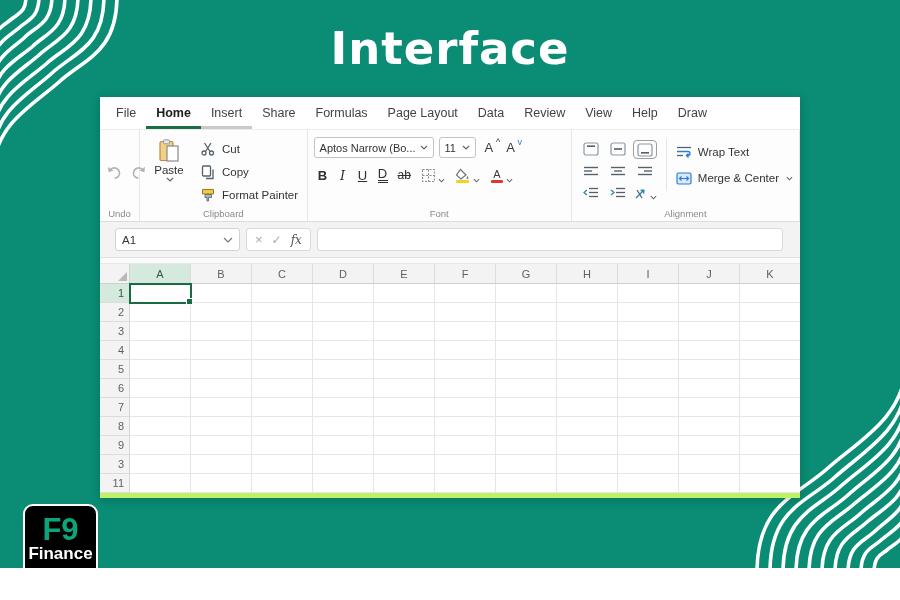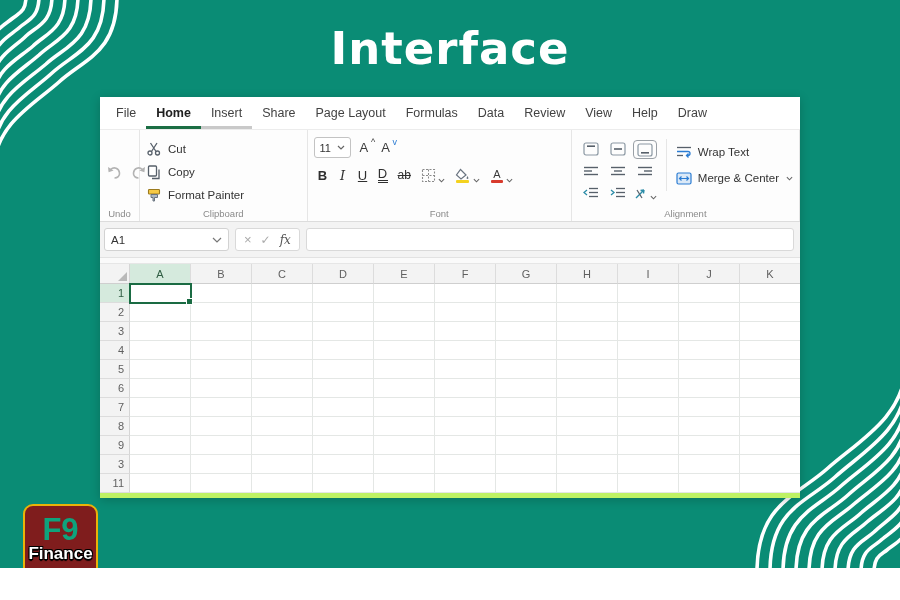--- a/index.html
+++ b/index.html
@@ -72,21 +72,21 @@
     align-items:center; justify-items:center; padding-top:1px; }
   .boxed { border:1.5px solid #9aa0a6; border-radius:4px; padding:2px 3px 1px; display:flex; }
   .mini-div { width:1px; background:#e6e6e6; margin:2px 9px 14px 7px; }
   .align-right-col { display:flex; flex-direction:column; gap:8px; padding-top:6px;text-align:right; }
 
   svg.i { display:block; }
   .chev { margin-left:1px; }
 
   
   .formularow { height:36px; background:#f3f3f3; display:flex; align-items:center;
-    gap:6px; padding:0 4px; border-bottom:1px solid #e2e2e2; flex:0 0 auto; }
+    gap:6px; padding:0 15px; border-bottom:1px solid #e2e2e2; flex:0 0 auto; }
   .namebox { width:125px; height:23px; background:#fff; border:1px solid #d2d2d2; border-radius:3px;
     display:flex; align-items:center; justify-content:space-between; padding:0 6px; font-size:11.5px; color:#333; }
   .fxgroup { height:23px; background:#fff; border:1px solid #d9d9d9; border-radius:3px;
     display:flex; align-items:center; gap:9px; padding:0 8px; }
   .fx-x { color:#a9a9a9; font-size:13px; }
   .fx-check { color:#a9a9a9; font-size:12px; font-family:"DejaVu Sans", sans-serif; }
   .fx-fx { color:#555; font-size:12px; font-style:italic; font-family:"DejaVu Serif", serif; }
   .formulainput { flex:1; height:23px; background:#fff; border:1px solid #d9d9d9; border-radius:3px; margin-right:2px; }
 
   
@@ -107,22 +107,22 @@
     display:flex; align-items:center; justify-content:flex-end; padding-right:5px; }
   .row-header.sel { background:#d5eadd; color:#2f5d42; border-right:1.5px solid #1a6b43; }
   .cell { width:61px; flex:0 0 61px; border-right:1px solid #e4e7e5; border-bottom:1px solid #e4e7e5; background:#fff; }
   .selection { position:absolute; left:29px; top:19px; width:63px; height:21px;
     border:2px solid #1a6b43; pointer-events:none; }
   .selection::after { content:""; position:absolute; right:-3px; bottom:-3px; width:5px; height:5px;
     background:#1a6b43; border:1px solid #fff; }
   .sheetwrap { position:relative; flex:1; overflow:hidden; }
 
   
-  .logo { position:absolute; left:23px; top:504px; width:75px; height:75px; background:#7f1d1d;
-    border:2px solid #eab308; border-radius:10px; z-index:4; overflow:hidden; }
+  .logo { position:absolute; left:23px; top:504px; width:75px; height:75px; background:#000000;
+    border:2px solid #ffffff; border-radius:10px; z-index:4; overflow:hidden; }
   .logo-f9 { position:absolute; top:6px; left:0; width:100%; text-align:center;
     font-size:31px; font-weight:bold; color:#0FA37C; letter-spacing:0px; }
   .logo-fin { position:absolute; bottom:13px; left:0; width:100%; text-align:center;
     font-size:17px; font-weight:bold; color:#ffffff;
     text-shadow:-1px -1px 0 #000,1px -1px 0 #000,-1px 1px 0 #000,1px 1px 0 #000,0 2px 1px #000; }
   .logo-bar { position:absolute; bottom:3px; left:6px; right:6px; height:6px;
     background:#0FA37C; border-radius:3px; }
 </style>
 </head>
 <body>
@@ -157,22 +157,22 @@
 
   <div class="page-title">Interface</div>
 
   <div class="excel">
 
     <div class="tabrow">
         <span class="tab">File</span>
         <span class="tab active">Home</span>
         <span class="tab hover">Insert</span>
         <span class="tab">Share</span>
+        <span class="tab">Formulas</span>
         <span class="tab">Page Layout</span>
-        <span class="tab">Formulas</span>
         <span class="tab">Data</span>
         <span class="tab">Review</span>
         <span class="tab">View</span>
         <span class="tab">Help</span>
         <span class="tab">Draw</span>
       </div>
 
     <div class="ribbon">
 
       <div class="rgroup g-undo">
@@ -185,20 +185,31 @@
         <span class="undo-btn">
           <svg class="i" width="16" height="13" viewBox="0 0 16 13">
             <path d="M11.5 3.5 C8 0.5 3 2 2.5 7 C2.2 10 4.5 12 7.5 12" fill="none" stroke="#b3b3b3" stroke-width="1.6"></path>
             <path d="M14 1 L13.4 6.2 L8.4 4.4 Z" fill="#b3b3b3"></path>
           </svg>
         </span>
         <span class="rgroup-label">Undo</span>
       </div>
 
       <div class="rgroup g-clip">
+        <div class="paste-btn">
+          <svg class="i" width="22" height="24" viewBox="0 0 22 24">
+            <rect x="2" y="2.5" width="13" height="19" rx="1.5" fill="#f3cf8a" stroke="#b98d3e" stroke-width="1.2"></rect>
+            <rect x="5.5" y="0.8" width="6" height="4" rx="1" fill="#e6e6e6" stroke="#9a9a9a" stroke-width="1"></rect>
+            <rect x="9" y="7" width="11" height="15" fill="#ffffff" stroke="#8a8a8a" stroke-width="1.2"></rect>
+          </svg>
+          <span class="lbl">Paste</span>
+          <svg class="i chev" width="8" height="5" viewBox="0 0 8 5">
+            <polyline points="1,1 4,4 7,1" fill="none" stroke="#666" stroke-width="1.2"></polyline>
+          </svg>
+        </div>
         <div class="clip-col">
           <div class="small-btn">
             <span class="ic">
               <svg class="i" width="14" height="14" viewBox="0 0 14 14">
                 <circle cx="3" cy="11" r="2" fill="none" stroke="#57606a" stroke-width="1.3"></circle>
                 <circle cx="10.5" cy="11" r="2" fill="none" stroke="#57606a" stroke-width="1.3"></circle>
                 <path d="M4.5 9.5 L10 1 M9 9.5 L3.5 1" stroke="#57606a" stroke-width="1.3" fill="none"></path>
               </svg>
             </span>
             <span>Cut</span>
@@ -220,20 +231,26 @@
               </svg>
             </span>
             <span>Format Painter</span>
           </div>
         </div>
         <span class="rgroup-label">Clipboard</span>
       </div>
 
       <div class="rgroup g-font">
         <div class="font-row1">
+          <div class="combo name">
+            <span>Aptos Narrow (Bo...</span>
+            <svg class="i" width="8" height="5" viewBox="0 0 8 5">
+                <polyline points="1,1 4,4 7,1" fill="none" stroke="#666" stroke-width="1.2"></polyline>
+              </svg>
+          </div>
           <div class="combo size">
             <span>11</span>
             <svg class="i" width="8" height="5" viewBox="0 0 8 5">
                 <polyline points="1,1 4,4 7,1" fill="none" stroke="#666" stroke-width="1.2"></polyline>
               </svg>
           </div>
           <span class="fontsize-btn">
             <span>A</span><span class="caret caret-up">^</span>
           </span>
           <span class="fontsize-btn">

